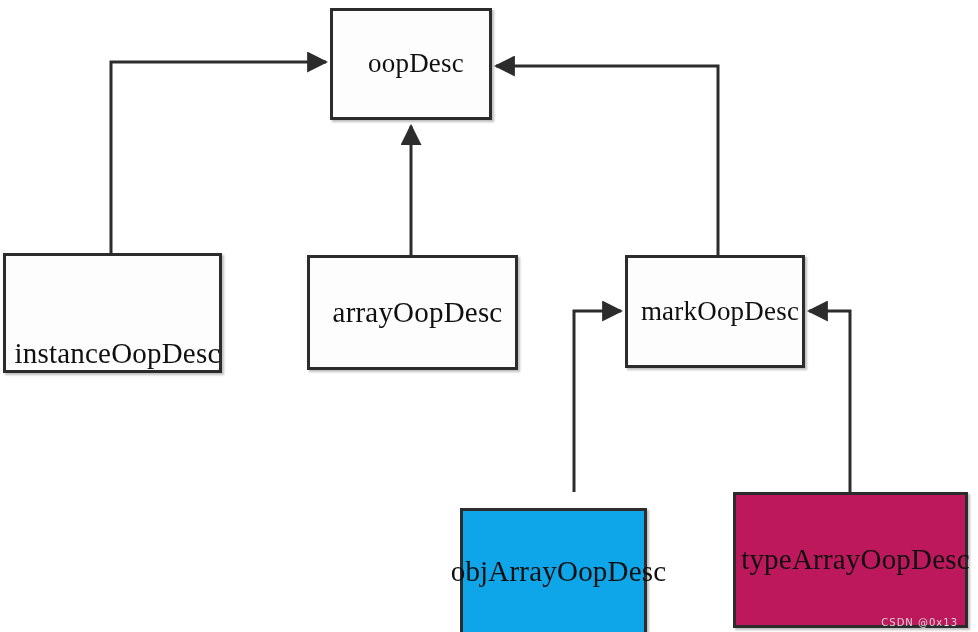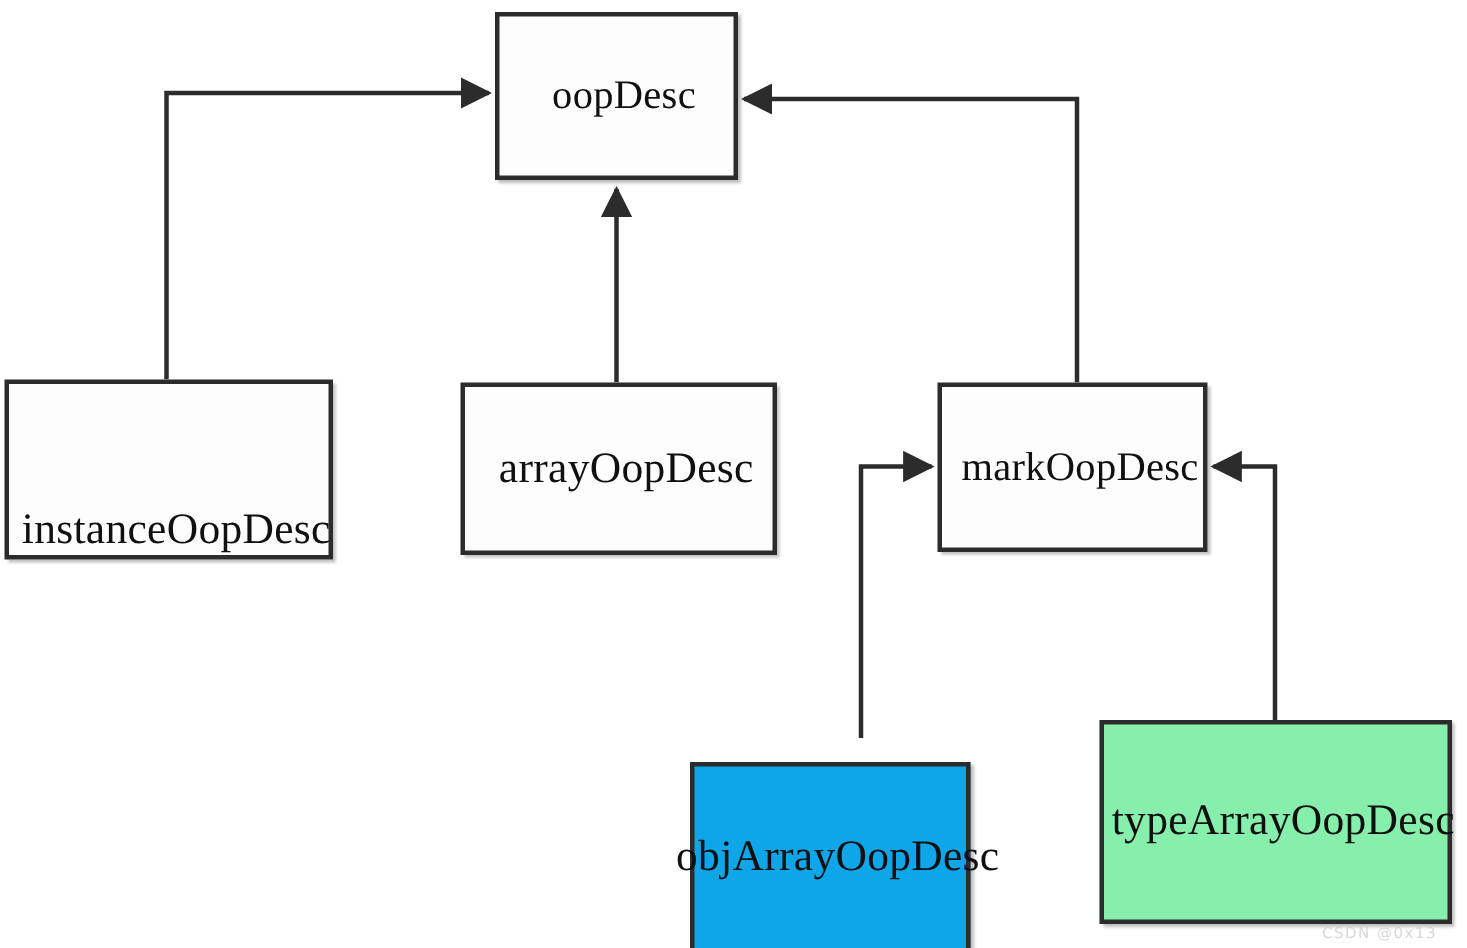--- a/index.html
+++ b/index.html
@@ -93,20 +93,20 @@
       </div>
       <div class="node" style="left: 307px; top: 255px; width: 211px; height: 115px; background: rgb(253, 253, 253); border-color: rgb(44, 44, 44);">
         <span class="node-label">arrayOopDesc</span>
       </div>
       <div class="node node-sm" style="left: 625px; top: 255px; width: 180px; height: 113px; background: rgb(253, 253, 253); border-color: rgb(44, 44, 44);">
         <span class="node-label">markOopDesc</span>
       </div>
       <div class="node" style="left: 460px; top: 508px; width: 187px; height: 128px; background: #0ea5e9; border-color: rgb(44, 44, 44);">
         <span class="node-label">objArrayOopDesc</span>
       </div>
-      <div class="node" style="left: 733px; top: 480px; width: 235px; height: 136px; background: #86efac; border-color: rgb(44, 44, 44); align-items: center;">
+      <div class="node" style="left: 733px; top: 492px; width: 235px; height: 136px; background: #be185d; border-color: rgb(44, 44, 44); align-items: center;">
         <span class="node-label">typeArrayOopDesc</span>
       </div>
     </div>
 
   <div class="watermark">CSDN @0x13</div>
 
 </div>
 
 </body></html>

